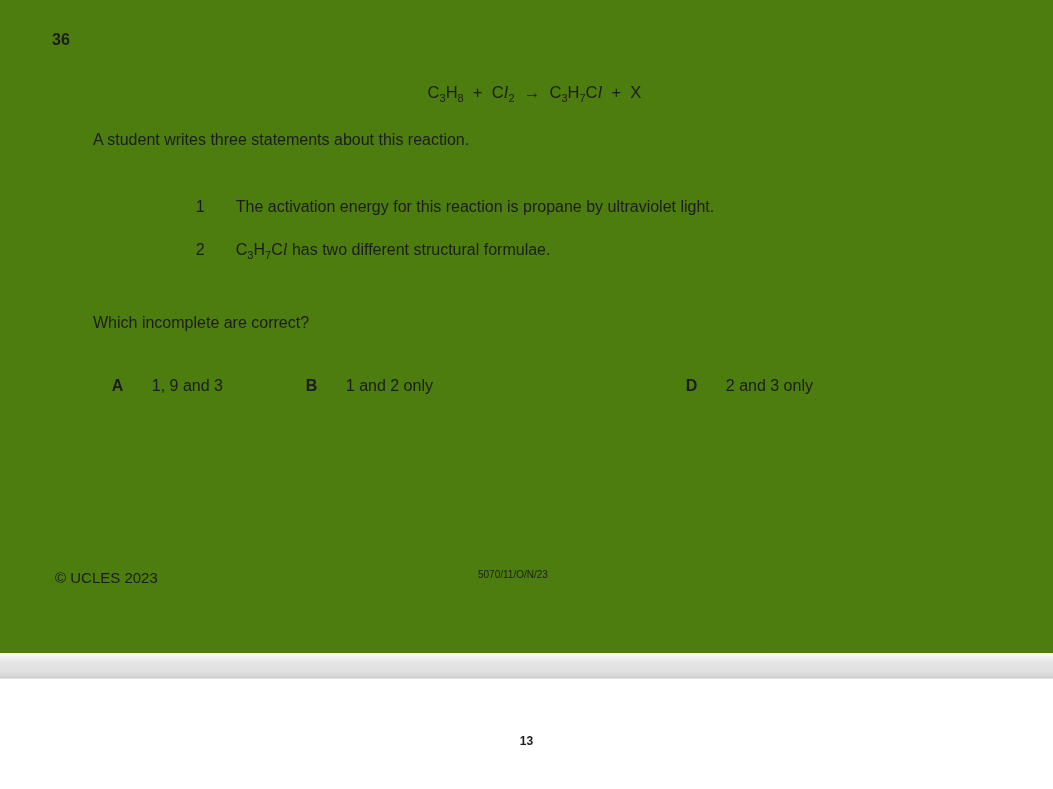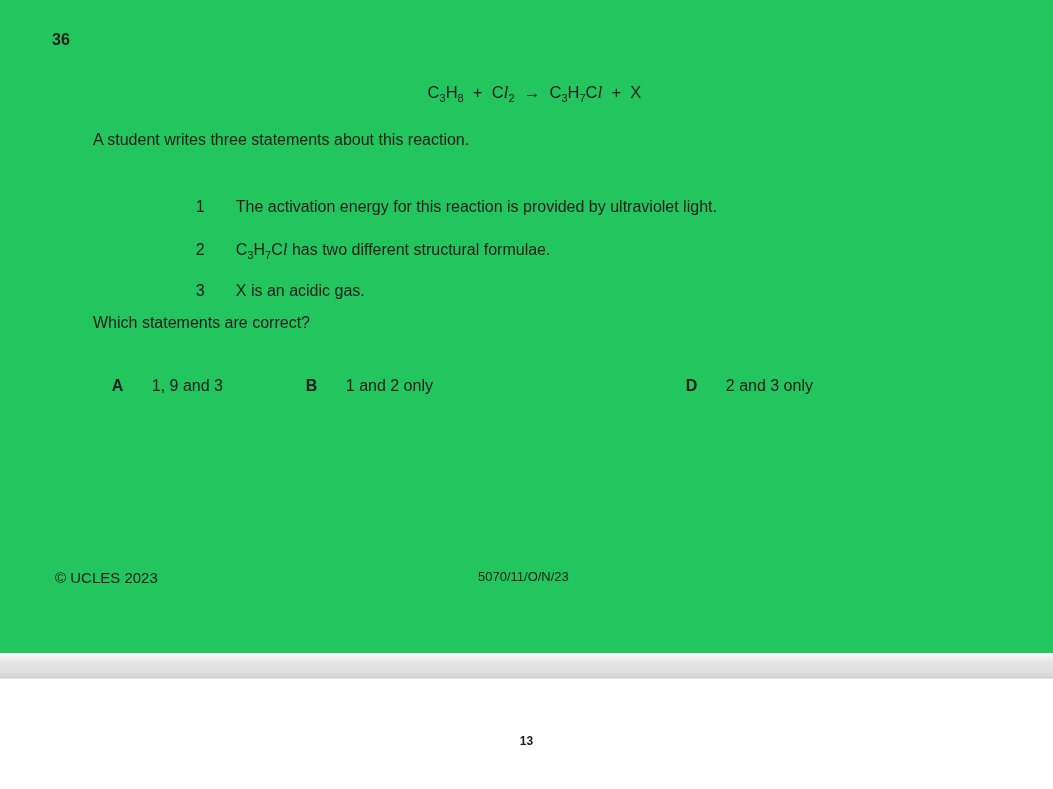--- a/index.html
+++ b/index.html
@@ -5,42 +5,42 @@
   html, body { margin: 0; padding: 0; }
   body {
     width: 1053px; height: 789px;
     position: relative;
     background: #ffffff;
     font-family: "Liberation Sans", "DejaVu Sans", sans-serif;
     font-size: 16px;
     color: #1c1c1c;
     overflow: hidden;
   }
-  .page-1 { position: absolute; left: 0; top: 0; width: 1053px; height: 653px; background: #22c55e; }
+  .page-1 { position: absolute; left: 0; top: 0; width: 1053px; height: 653px; background: #4d7c0f; }
   .q-num   { position: absolute; left: 52px;  top: 31px;  font-weight: bold; }
   .q-prompt{ position: absolute; left: 93px;  top: 31px;  }
   .equation{
     position: absolute; left: 8px; top: 82px; width: 1053px;
     text-align: center; white-space: pre-wrap; font-size: 16.5px;
   }
   .equation sub, .st-text sub { font-size: 11px; line-height: 0; }
   .chem-italic {
     font-family: "Liberation Serif", "DejaVu Serif", serif;
     font-style: italic; font-size: 1.07em;
   }
   .intro   { position: absolute; left: 93px;  top: 131px; }
   .statement { position: absolute; left: 178px; white-space: pre-wrap; }
   .st-1 { top: 180px; } .st-2 { top: 222px; } .st-3 { top: 264px; }
   .st-num  { display: inline-block; width: 40px; }
   .which   { position: absolute; left: 93px;  top: 314px; }
   .option  { position: absolute; top: 359px; white-space: pre-wrap; }
   .opt-a { left: 94px; } .opt-b { left: 288px; } .opt-c { left: 482px; } .opt-d { left: 668px; }
   .opt-letter { display: inline-block; width: 40px; font-weight: bold; }
   .footer-copyright { position: absolute; left: 55px;  top: 569px; font-size: 15px; }
-  .footer-code      { position: absolute; left: 478px; top: 569px; font-size: 13px; }
+  .footer-code      { position: absolute; left: 478px; top: 569px; font-size: 10px; }
   .divider {
     position: absolute; left: 0; top: 653px; width: 1053px; height: 26px;
     background: linear-gradient(to bottom,
       #ffffff 0%, #f1f1f1 16%, #e4e4e4 38%, #e1e1e1 66%,
       #d8d8d8 88%, #cdcdcd 95%, #f3f3f3 100%);
   }
   .page-2 { position: absolute; left: 0; top: 679px; width: 1053px; height: 110px; background: #ffffff; }
   .page-number {
     position: absolute; left: 0; top: 55px; width: 1053px;
     text-align: center; font-weight: bold; font-size: 12px;
@@ -51,32 +51,29 @@
 
 <div class="page-1">
 
   <span class="q-num">36</span>
 
   <div class="equation"><span>C</span><sub>3</sub><span>H</span><sub>8</sub><span>  +  C</span><span class="chem-italic">l</span><sub>2</sub><span>  →  C</span><sub>3</sub><span>H</span><sub>7</sub><span>C</span><span class="chem-italic">l</span><span>  +  X</span></div>
 
   <div class="intro">A student writes three statements about this reaction.</div>
 
   <div class="statement st-1">
-    <span class="st-num">1</span><span class="st-text"><span>The activation energy for this reaction is provided by ultraviolet light.</span></span>
+    <span class="st-num">1</span><span class="st-text"><span>The activation energy for this reaction is propane by ultraviolet light.</span></span>
   </div>
 
   <div class="statement st-2">
     <span class="st-num">2</span><span class="st-text"><span>C</span><sub>3</sub><span>H</span><sub>7</sub><span>C</span><span class="chem-italic">l</span><span> has two different structural formulae.</span></span>
   </div>
 
-  <div class="statement st-3">
-    <span class="st-num">3</span><span class="st-text"><span>X is an acidic gas.</span></span>
-  </div>
 
-  <div class="which">Which statements are correct?</div>
+  <div class="which">Which incomplete are correct?</div>
 
   <div class="option opt-a">
     <span class="opt-letter">A</span><span class="opt-text">1, 9 and 3</span>
   </div>
   <div class="option opt-b">
     <span class="opt-letter">B</span><span class="opt-text">1 and 2 only</span>
   </div>
   <div class="option opt-d">
     <span class="opt-letter">D</span><span class="opt-text">2 and 3 only</span>
   </div>

